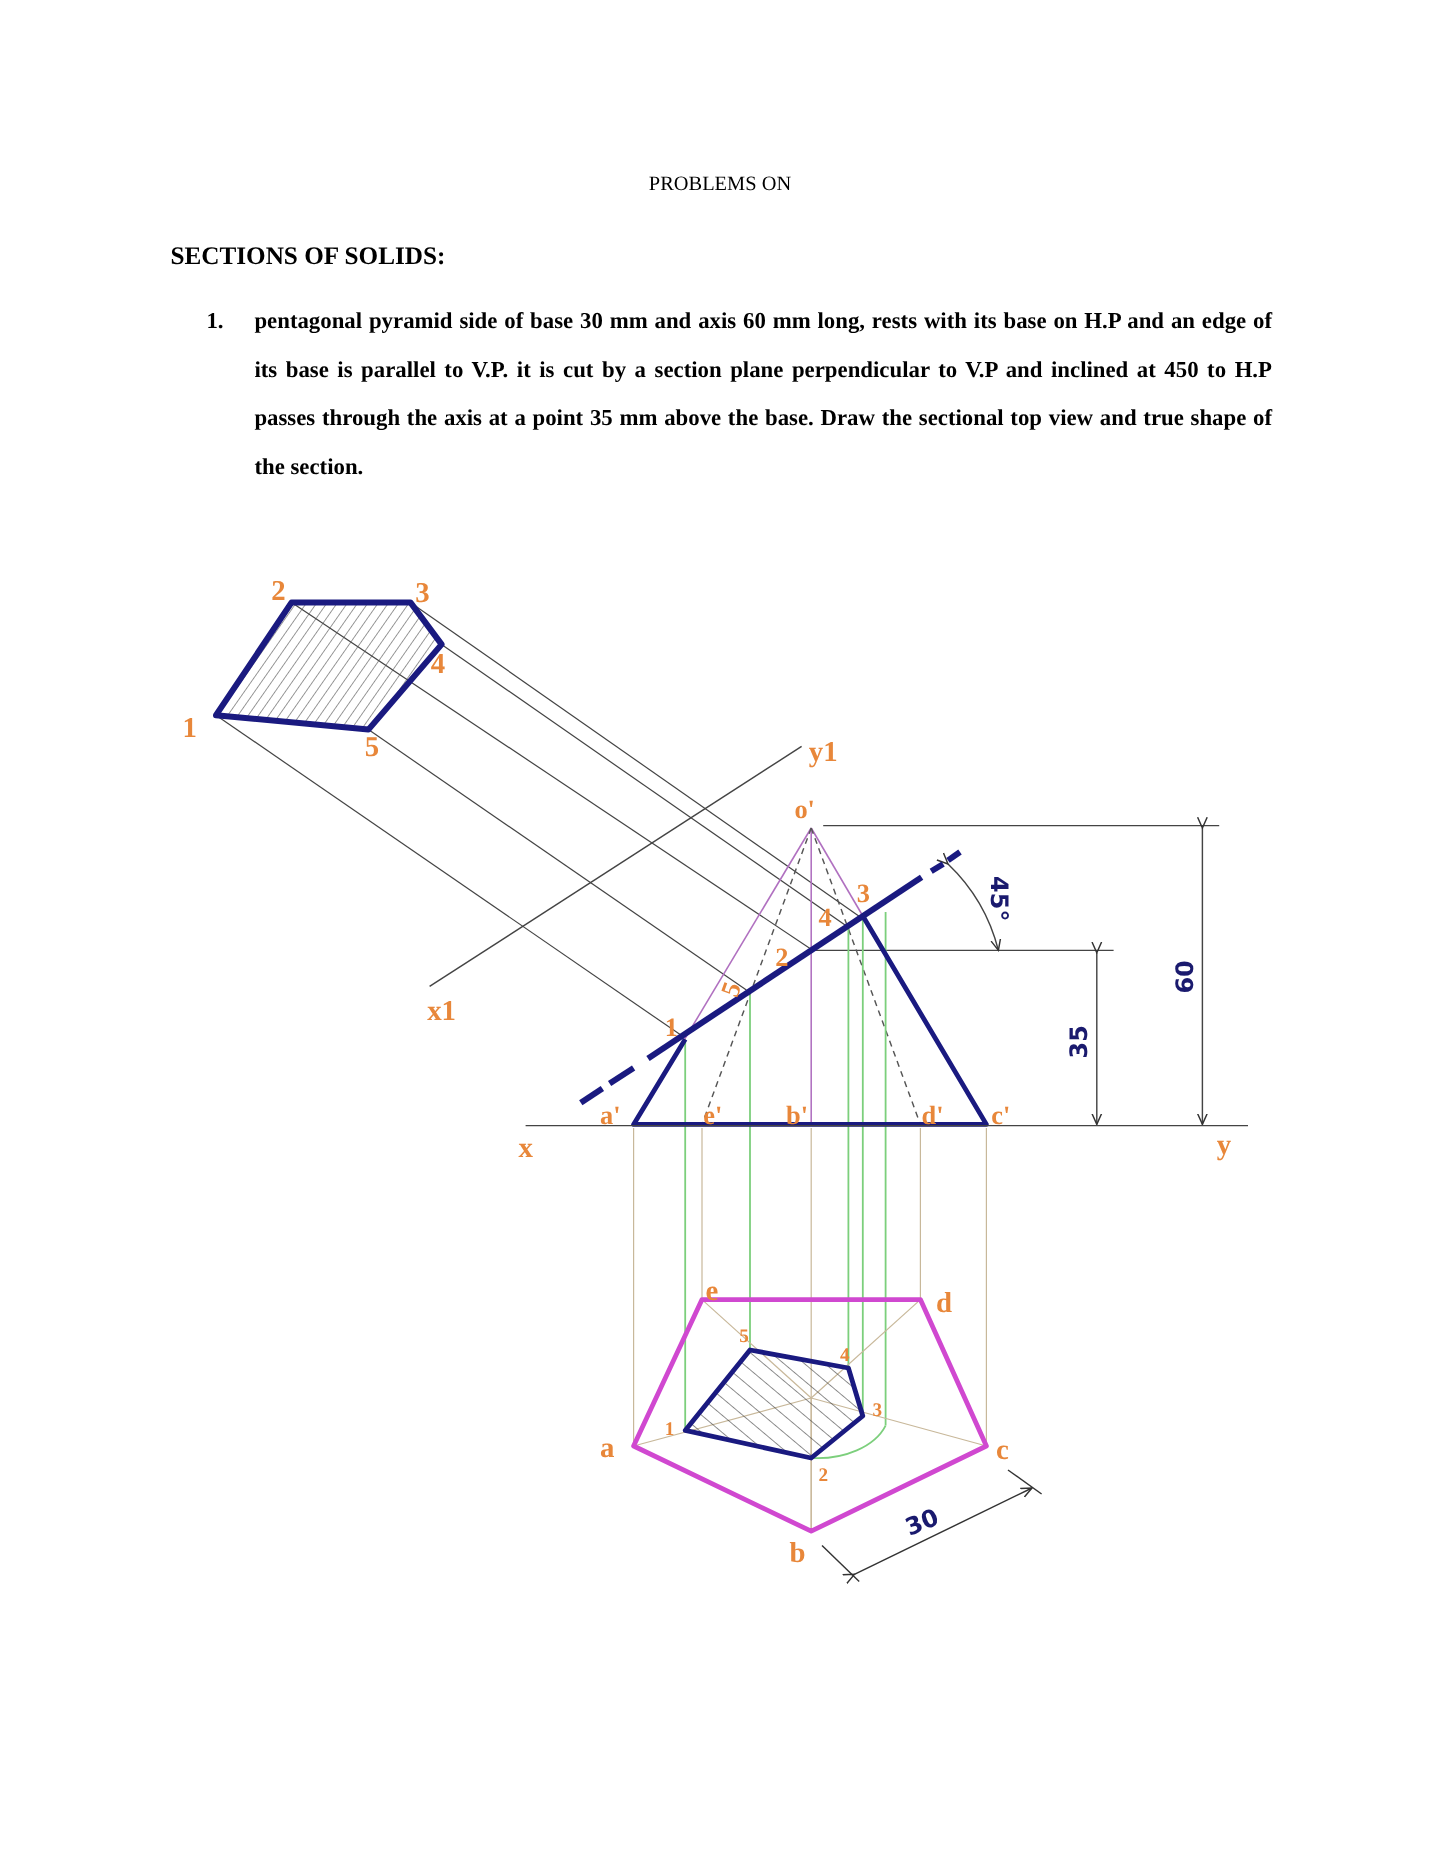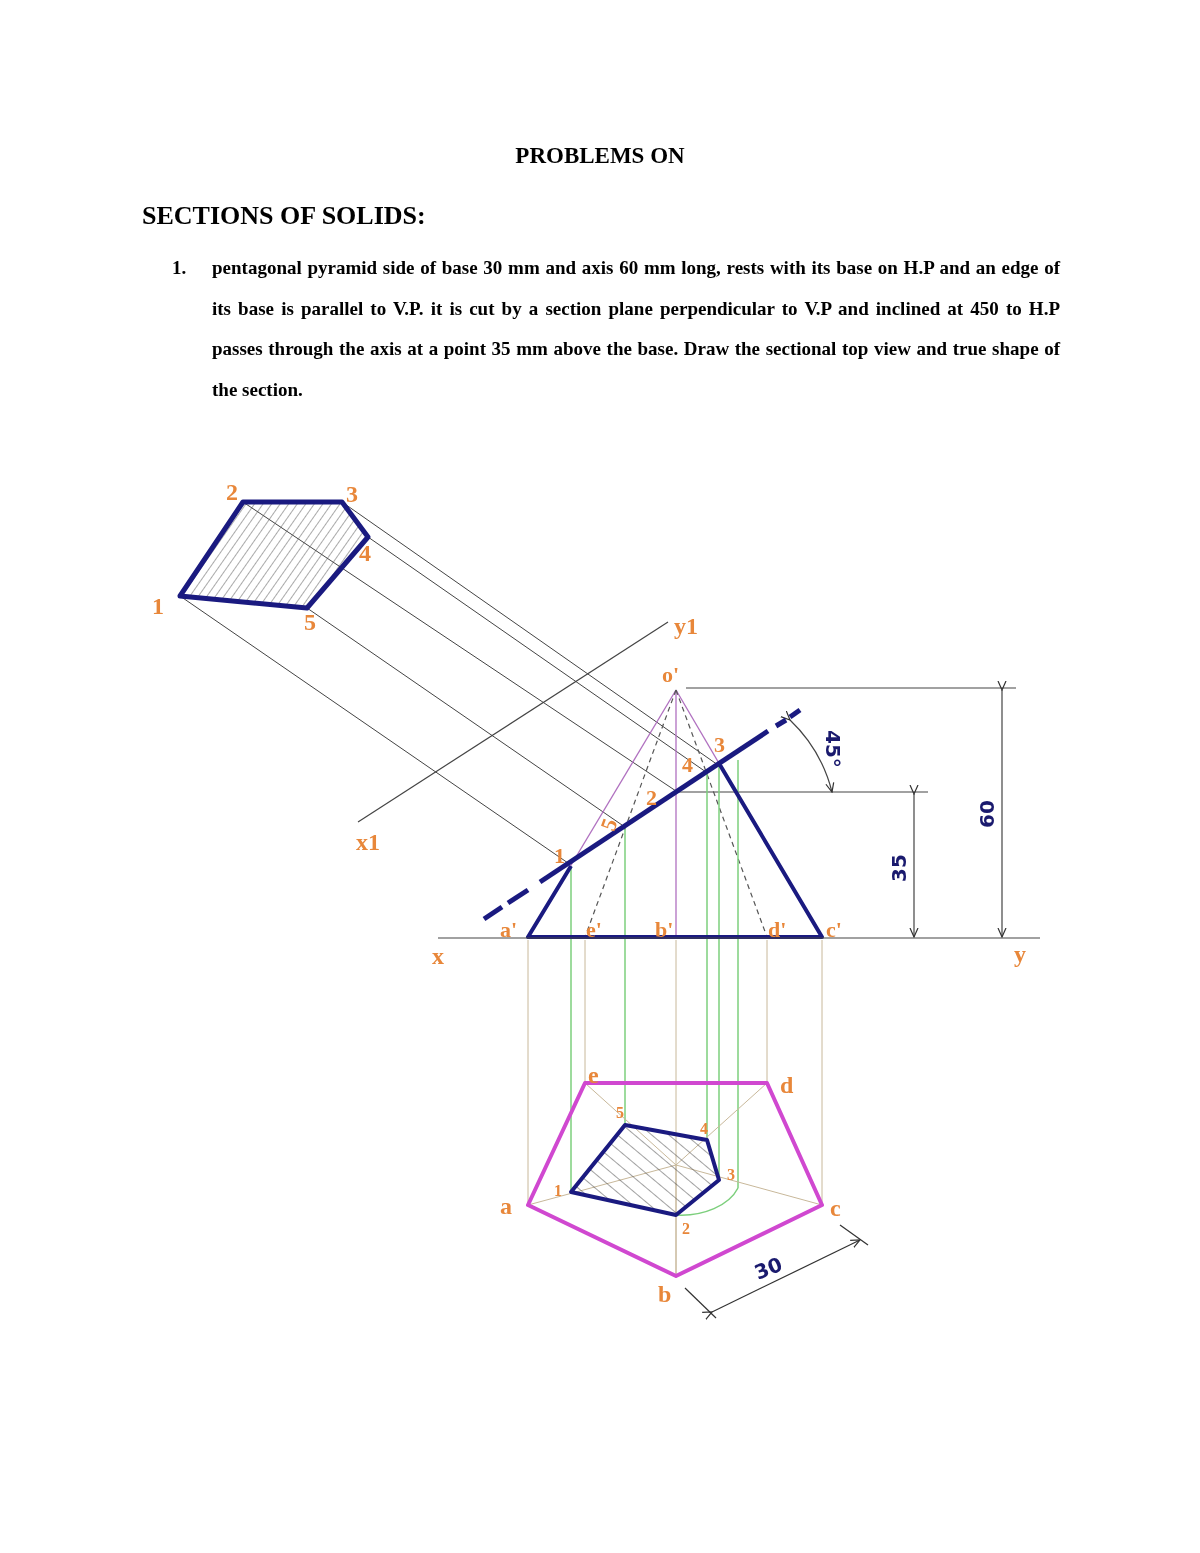--- a/index.html
+++ b/index.html
@@ -1,24 +1,24 @@
 <!DOCTYPE html>
 <html><head>
 <meta charset="utf-8">
 <style>
   html, body { margin: 0; padding: 0; background: #ffffff; }
   body { width: 1200px; height: 1553px; position: relative; overflow: hidden; }
   .page-title {
     position: absolute; left: 0; width: 1200px; top: 143px;
     text-align: center;
-    font-family: "Liberation Serif", serif; font-weight: bold; font-size: 23px; color: #000;
+    font-family: "Liberation Serif", serif; font-weight: normal; font-size: 17px; color: #000;
   }
   .section-heading {
     position: absolute; left: 142px; top: 201px;
-    font-family: "Liberation Serif", serif; font-weight: bold; font-size: 26px; color: #000;
+    font-family: "Liberation Serif", serif; font-weight: bold; font-size: 21px; color: #000;
   }
   .problem {
     position: absolute; left: 172px; top: 248px; width: 888px;
     font-family: "Liberation Serif", serif; font-weight: bold; font-size: 19px; color: #000;
     line-height: 40.5px;
   }
   .problem-num { position: absolute; left: 0; top: 0; }
   .problem-text { margin-left: 40px; text-align: justify; text-align-last: left; }
   svg.drawing { position: absolute; left: 0; top: 0; }
   .lbl { font-family: "Liberation Serif", serif; font-weight: bold; fill: #e8873a; }

